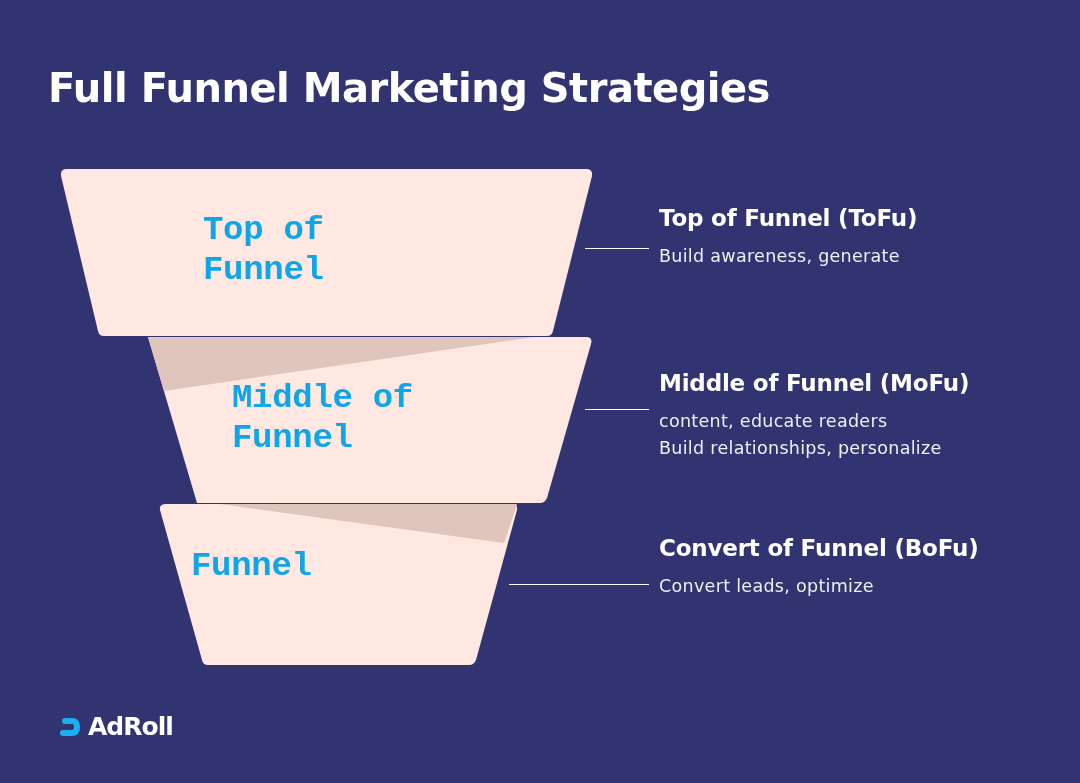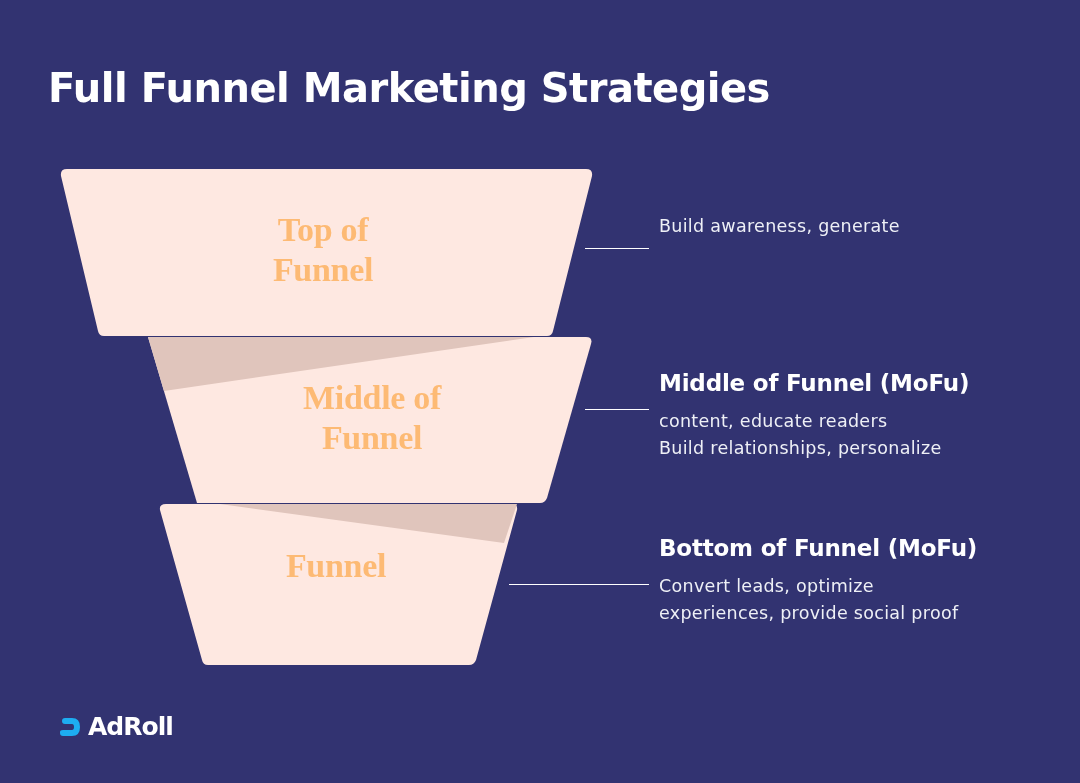--- a/index.html
+++ b/index.html
@@ -12,23 +12,23 @@
   .title {
     position: absolute; left: 48px; top: 62px;
     margin: 0;
     font-family: "DejaVu Sans", sans-serif;
     font-weight: bold; font-size: 40px; letter-spacing: -0.5px;
     color: #ffffff; line-height: 52px;
   }
   .funnel-svg { position: absolute; left: 0; top: 0; }
   .stage-label {
     position: absolute;
-    font-family: Liberation Serif, serif;
+    font-family: Liberation Mono, monospace;
     font-weight: bold; font-size: 34px; line-height: 40px;
-    color: #fdba74; text-align: center;
+    color: #0ea5e9; 
     letter-spacing: -0.3px;
   }
   .stage-label span { display: block; }
   .connector { position: absolute; height: 1px; background: #ffffff; }
   .desc { position: absolute; left: 659px; color: #ffffff; }
   .desc h2 {
     margin: 0; font-family: "DejaVu Sans", sans-serif;
     font-weight: bold; font-size: 23px; line-height: 30px;
     letter-spacing: -0.2px;
   }
@@ -79,36 +79,36 @@
 </div>
 <div class="stage-label" style="left:191px; top:546px; width:290px;">
   <span>Funnel</span>
 </div>
 
 <div class="connector" style="left:585px; top:248px; width:64px;"></div>
 <div class="connector" style="left:585px; top:409px; width:64px;"></div>
 <div class="connector" style="left:509px; top:584px; width:140px;"></div>
 
 <div class="desc" style="top:203px;">
+  <h2>Top of Funnel (ToFu)</h2>
   <p>
     <span>Build awareness, generate</span>
   </p>
 </div>
 <div class="desc" style="top:368px;">
   <h2>Middle of Funnel (MoFu)</h2>
   <p>
     <span>content, educate readers</span>
     <span>Build relationships, personalize</span>
   </p>
 </div>
 <div class="desc" style="top:533px;">
-  <h2>Bottom of Funnel (MoFu)</h2>
+  <h2>Convert of Funnel (BoFu)</h2>
   <p>
     <span>Convert leads, optimize</span>
-    <span>experiences, provide social proof</span>
   </p>
 </div>
 
 <div class="logo">
   <svg width="24" height="24" viewBox="0 0 24 24">
     <path d="M 3 6 Q 3 3 6 3 L 13 3 Q 21 3 21 12 Q 21 21 13 21 L 4 21 Q 1 21 1 18 L 1 17 Q 1 15 4 15 L 13 15 Q 15 15 15 12 Q 15 9 13 9 L 6 9 Q 3 9 3 6 Z" fill="#1DADF1"></path>
   </svg>
   <span class="logo-word">AdRoll</span>
 </div>
 

